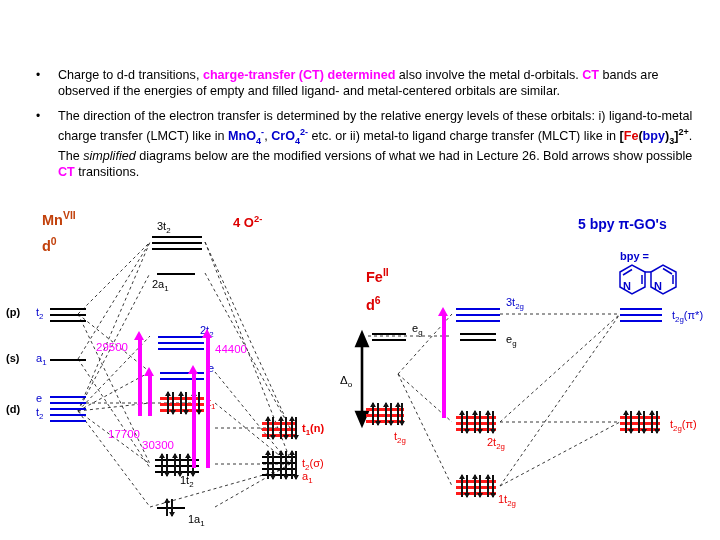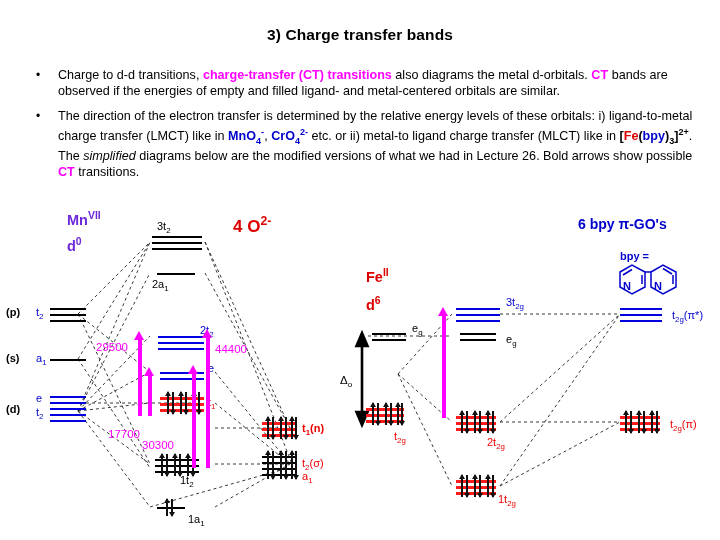--- a/index.html
+++ b/index.html
@@ -28,22 +28,22 @@
   .red{color:#dd0000;font-weight:bold;}
   .ital{font-style:italic;}
   sub{font-size:.72em;}
   sup{font-size:.72em;}
 
   
   #diagrams{position:absolute;left:0;top:196px;width:720px;height:344px;}
   #wires{position:absolute;left:0;top:0;width:720px;height:344px;}
 
   .hdr{position:absolute;font-weight:bold;white-space:nowrap;}
-  .hdr.mn{color:#6d28d9;font-size:14.5px;margin-left:25px;}
-  .hdr.o{color:#dd0000;font-size:17px;}
+  .hdr.mn{color:#c2410c;font-size:14.5px;}
+  .hdr.o{color:#dd0000;font-size:13px;}
   .hdr.fe{color:#dd0000;font-size:14.5px;margin-top:41px;}
   .hdr.bpy{color:#0000cc;font-size:14px;}
   .hdr.bpyeq{color:#0000cc;font-size:11px;}
 
   
   .lvl{position:absolute;}
   .bar{position:absolute;height:2px;border-radius:0;}
   .bar.k{background:#000;}
   .bar.b{background:#0000e0;}
   .bar.r{background:#ff1a1a;height:3px;}
@@ -66,27 +66,26 @@
   .num{position:absolute;color:#ff00ff;font-size:11.5px;white-space:nowrap;}
 
   
   .dlab{position:absolute;font-size:11.5px;color:#000;}
 </style>
 </head>
 <body>
 
 <div id="slide">
 
-  <div class="title">3) Charge transfer bands</div>
 
   <div class="bullets">
 
     <div class="bullet">
       <span class="dot">•</span>
-      <span><span>Charge to d-d transitions, </span><span class="pink">charge-transfer (CT) transitions</span><span> also diagrams the metal d-orbitals. </span><span class="pink">CT</span><span> bands are observed if the energies of empty and filled ligand- and metal-centered orbitals are similar.</span></span>
+      <span><span>Charge to d-d transitions, </span><span class="pink">charge-transfer (CT) determined</span><span> also involve the metal d-orbitals. </span><span class="pink">CT</span><span> bands are observed if the energies of empty and filled ligand- and metal-centered orbitals are similar.</span></span>
     </div>
 
     <div class="bullet">
       <span class="dot">•</span>
       <span><span>The direction of the electron transfer is determined by the relative energy levels of these orbitals: i) ligand-to-metal charge transfer (LMCT) like in </span><span class="blue">MnO<sub>4</sub><sup>-</sup></span><span>, </span><span class="blue">CrO<sub>4</sub><sup>2-</sup></span><span> etc. or ii) metal-to ligand charge transfer (MLCT) like in </span><span><b>[</b><span class="red">Fe</span><b>(</b><span class="blue">bpy</span><b>)<sub>3</sub>]<sup>2+</sup></b></span><span>. The </span><span class="ital">simplified</span><span> diagrams below are the modified versions of what we had in Lecture 26. Bold arrows show possible </span><span class="pink">CT</span><span> transitions.</span></span>
     </div>
   </div>
 
   <div id="diagrams">
 
@@ -145,21 +144,21 @@
         <line x1="673" y1="79" x2="673" y2="88"></line>
         <line x1="663" y1="72.5" x2="672" y2="78"></line>
       </g>
     </svg>
 
     <div class="hdr mn" style="left:42px;top:14px;"><span>Mn</span><sup>VII</sup></div>
     <div class="hdr mn" style="left:42px;top:40px;"><span>d</span><sup>0</sup></div>
     <div class="hdr o" style="left:233px;top:18px;"><span>4 O</span><sup>2-</sup></div>
     <div class="hdr fe" style="left:366px;top:30px;"><span>Fe</span><sup>II</sup></div>
     <div class="hdr fe" style="left:366px;top:58px;"><span>d</span><sup>6</sup></div>
-    <div class="hdr bpy" style="left:578px;top:20px;">6 bpy π-GO's</div>
+    <div class="hdr bpy" style="left:578px;top:20px;">5 bpy π-GO's</div>
     <div class="hdr bpyeq" style="left:620px;top:54px;">bpy =</div>
     <div class="lab b" style="left:623px;top:84px;font-weight:bold;font-size:11px;">N</div>
     <div class="lab b" style="left:654px;top:84px;font-weight:bold;font-size:11px;">N</div>
 
     <div class="lab k" style="left:6px;top:110px;font-weight:bold;">(p)</div>
     <div class="lab b" style="left:36px;top:110px;">t<sub>2</sub></div>
     <div class="lvl">
       <div class="bar k" style="left:50px;top:112px;width:36px;"></div>
       <div class="bar k" style="left:50px;top:118px;width:36px;"></div>
       <div class="bar k" style="left:50px;top:124px;width:36px;"></div>

